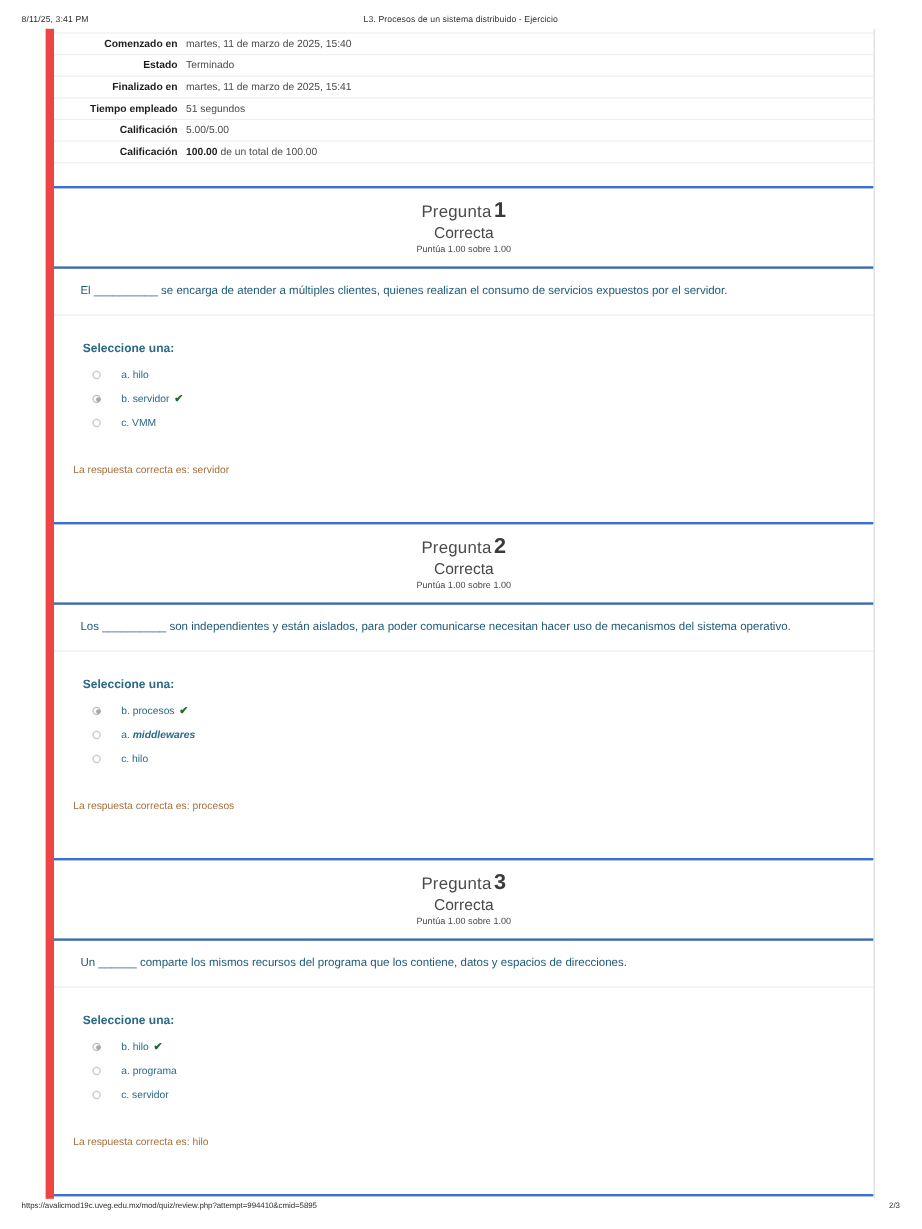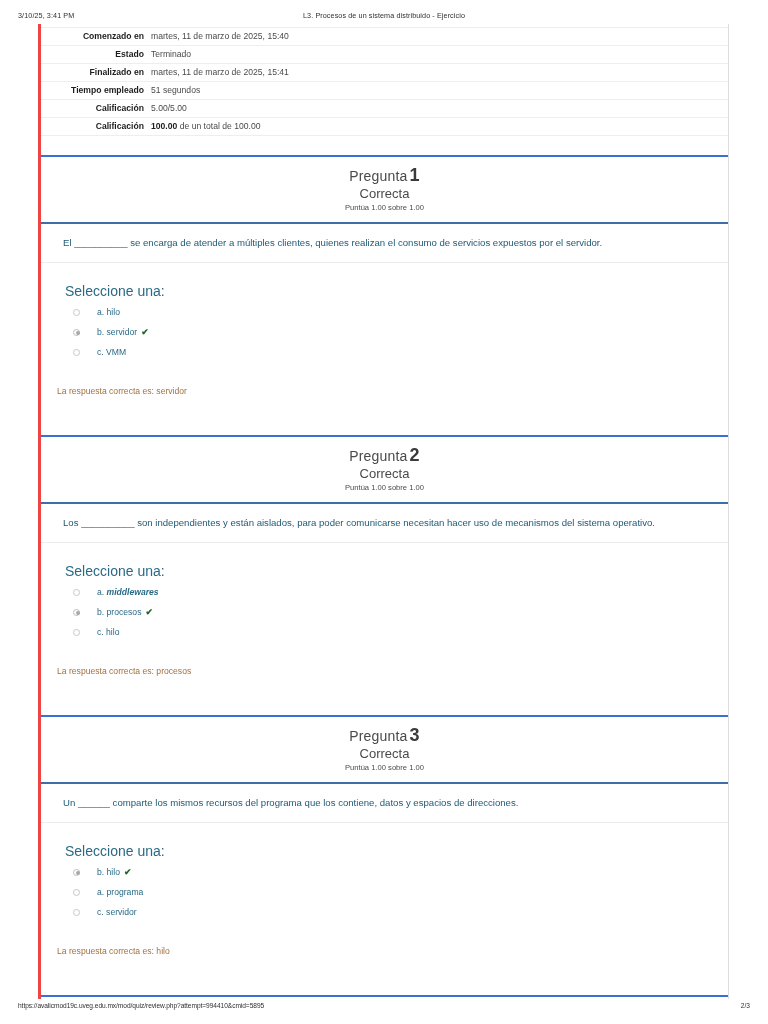--- a/index.html
+++ b/index.html
@@ -48,21 +48,21 @@
   .print-footer .pf-page {
     position: absolute; right: 18px; top: 4px;
   }
 
   
   .sheet {
     position: absolute;
     left: 38px; top: 24px;
     width: 691px;
     height: 975px;
-    border-left: 3px solid #ef4444;
+    border-left: 7px solid #ef4444;
     border-right: 1px solid #dcdcdc;
     background: #fff;
     overflow: hidden;
   }
 
   
   table.quiz-info {
     width: 100%;
     border-collapse: collapse;
     margin-top: 3px;
@@ -138,23 +138,24 @@
     line-height: 15px;
     padding: 11px 22px 12px 22px;
     border-bottom: 1px solid #ececec;
   }
 
   .q-answer {
     padding: 22px 0 4px 24px;
   }
   .q-prompt {
     color: #2a6a86;
-    font-size: 14px;
+    font-size: 10px;
     line-height: 12px;
     margin-bottom: 5px;
+    font-weight: bold;
   }
   .opt-list { margin: 0; padding: 0; list-style: none; }
   .opt {
     display: flex;
     align-items: center;
     height: 20px;
     padding-left: 8px;
   }
   .radio {
     width: 7px; height: 7px;
@@ -192,21 +193,21 @@
     font-size: 8.6px;
     color: #a2703c;
     line-height: 12px;
     padding: 19px 0 19px 16px;
   }
 </style>
 </head>
 <body>
 
 <div class="print-header">
-  <span class="ph-date">3/10/25, 3:41 PM</span>
+  <span class="ph-date">8/11/25, 3:41 PM</span>
   <span class="ph-title">L3. Procesos de un sistema distribuido - Ejercicio</span>
 </div>
 
 <div class="sheet">
 
   <table class="quiz-info">
     <tbody>
         <tr>
           <th>Comenzado en</th>
           <td>martes, 11 de marzo de 2025, 15:40</td>
@@ -265,26 +266,26 @@
         <div class="q-head">
           <div class="q-number"><span>Pregunta</span><b>2</b></div>
           <div class="q-state">Correcta</div>
           <div class="q-grade">Puntúa 1.00 sobre 1.00</div>
         </div>
         <div class="q-text">Los __________ son independientes y están aislados, para poder comunicarse necesitan hacer uso de mecanismos del sistema operativo.</div>
         <div class="q-answer">
           <div class="q-prompt">Seleccione una:</div>
           <ul class="opt-list">
             <li class="opt">
-              <span class="radio"></span>
-              <span class="opt-label"><span>a.</span> <em>middlewares</em></span>
-            </li>
-            <li class="opt">
               <span class="radio checked"></span>
               <span class="opt-label"><span>b.</span> <span>procesos</span><span class="tick">✔</span></span>
+            </li>
+            <li class="opt">
+              <span class="radio"></span>
+              <span class="opt-label"><span>a.</span> <em>middlewares</em></span>
             </li>
             <li class="opt">
               <span class="radio"></span>
               <span class="opt-label"><span>c.</span> <span>hilo</span></span>
             </li>
           </ul>
         </div>
         <div class="q-feedback">La respuesta correcta es: procesos</div>
       </div>
       <div class="question">

